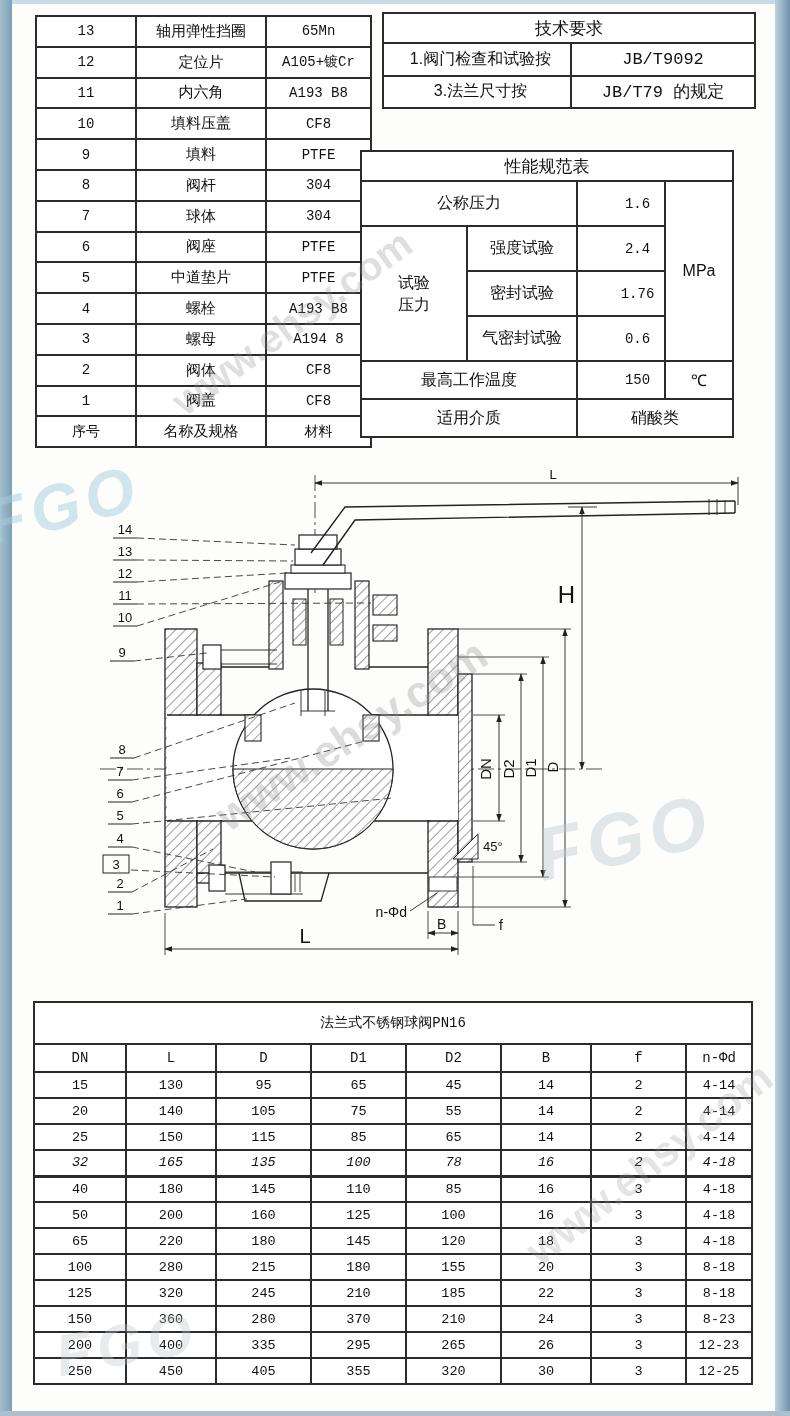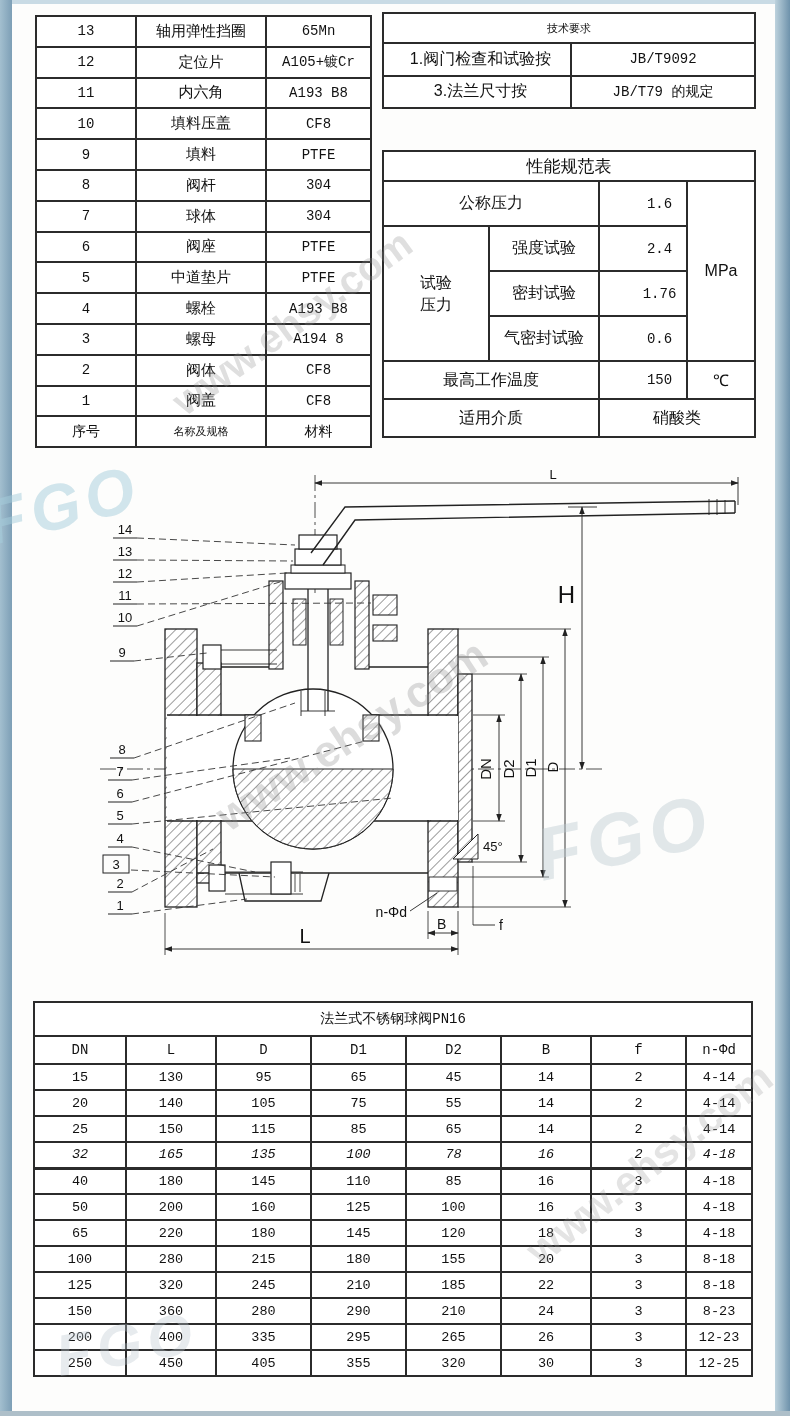--- a/index.html
+++ b/index.html
@@ -12,37 +12,37 @@
   .edge-left{left:0;top:0;width:12px;height:1416px;background:linear-gradient(to right,#a3bfcf,#7d9fb6);}
   .edge-right{left:775px;top:0;width:15px;height:1416px;background:linear-gradient(to right,#bdd2dd,#6e92ab);}
   .edge-bottom{left:0;top:1411px;width:790px;height:5px;background:#aebfc9;}
 
   table.doc{position:absolute;border-collapse:collapse;table-layout:fixed;background:#fff;}
   table.doc td,table.doc th{border:2px solid #2b2b2b;text-align:center;vertical-align:middle;padding:0;overflow:hidden;font-weight:normal;}
 
   .parts{left:35px;top:15px;width:335px;font-size:15px;}
   .parts tr{height:30.8px;}
   .parts td:first-child,.parts td:last-child{font-family:"Liberation Mono","DejaVu Sans Mono",monospace;font-size:14px;}
-  .parts tfoot td{font-family:Liberation Mono, monospace;font-size:11px;}
+  .parts tfoot td{font-family:Liberation Mono, monospace;font-size:15px;}
 
   .tech{left:382px;top:12px;width:372px;font-size:16px;}
-  .tech .t-title{height:30px;font-size:11px;}
+  .tech .t-title{height:30px;font-size:17px;}
   .tech tbody tr{height:32.6px;}
   .tech td.lbl{text-align:center;padding-left:7px;}
-  .tech td.val{font-family:"Liberation Mono","DejaVu Sans Mono",monospace;font-size:14px;}
-
-  .perf{left:382px;top:150px;width:372px;font-size:16px;}
+  .tech td.val{font-family:"Liberation Mono","DejaVu Sans Mono",monospace;font-size:17px;}
+
+  .perf{left:360px;top:150px;width:372px;font-size:16px;}
   .perf .t-title{height:30px;font-size:17px;}
   .perf tr.h45{height:45px;}
   .perf tr.h38{height:38px;margin-top:36px;}
   .perf td.num{font-family:"Liberation Mono","DejaVu Sans Mono",monospace;font-size:14px;padding-left:33px;}
   .perf .stack{display:inline-block;width:2.2em;line-height:1.35;}
 
   .dims{left:33px;top:1001px;width:718px;font-size:14px;}
-  .dims .t-title{height:34px;font-size:17px;}
+  .dims .t-title{height:42px;font-size:17px;}
   .dims thead tr.hdr{height:28px;}
   .dims thead th{font-family:"Liberation Mono","DejaVu Sans Mono",monospace;font-size:14px;}
   .dims tbody tr{height:26px;}
   .dims tbody td{font-family:"Liberation Mono","DejaVu Sans Mono",monospace;font-size:13.5px;}
   .dims tbody tr:nth-child(4) td{border-bottom-width:3px;font-style:italic;}
 
   .drawing{position:absolute;left:25px;top:453px;width:740px;height:548px;}
   svg text{font-family:"Liberation Sans",sans-serif;fill:#111;}
 
   .wm{position:absolute;pointer-events:none;white-space:nowrap;font-weight:bold;z-index:5;}
@@ -501,21 +501,21 @@
         <td>210</td>
         <td>185</td>
         <td>22</td>
         <td>3</td>
         <td>8-18</td>
       </tr>
       <tr>
         <td>150</td>
         <td>360</td>
         <td>280</td>
-        <td>290</td>
+        <td>370</td>
         <td>210</td>
         <td>24</td>
         <td>3</td>
         <td>8-23</td>
       </tr>
       <tr>
         <td>200</td>
         <td>400</td>
         <td>335</td>
         <td>295</td>

